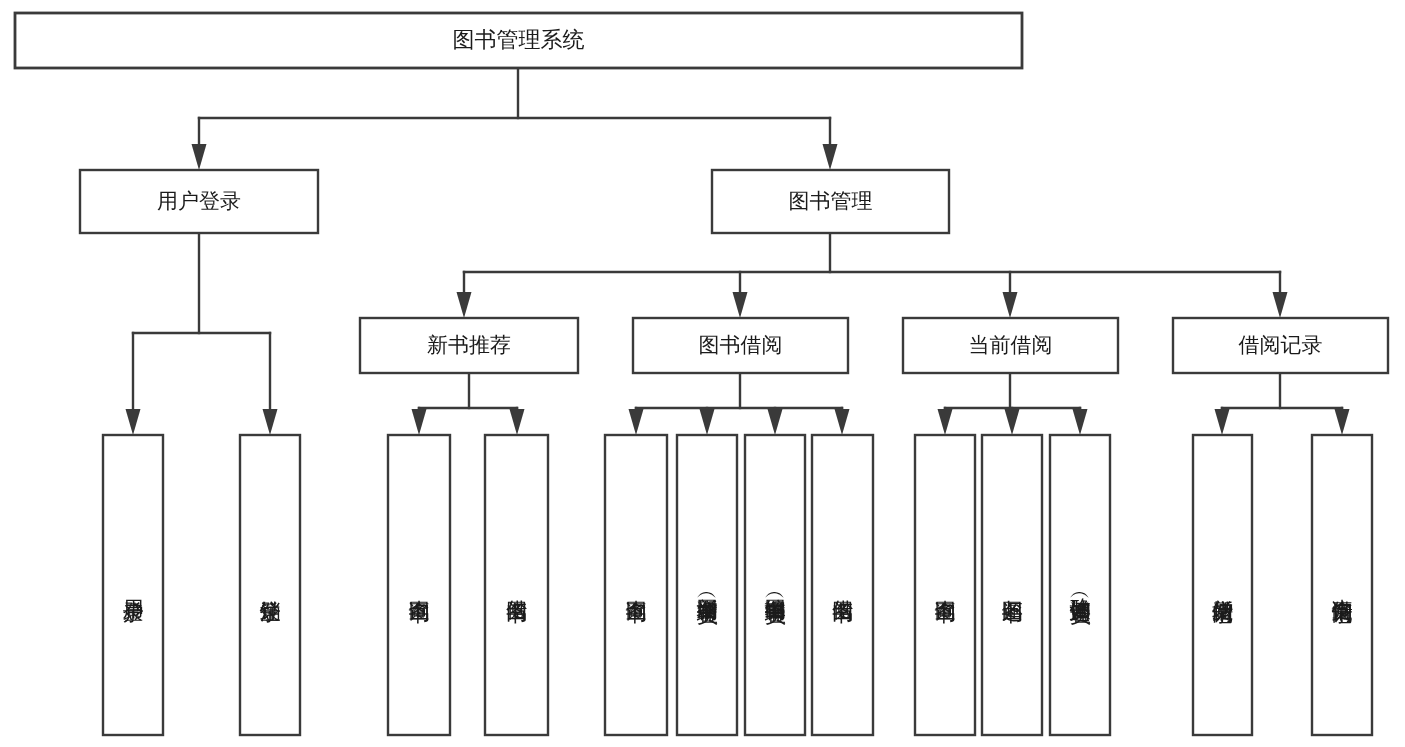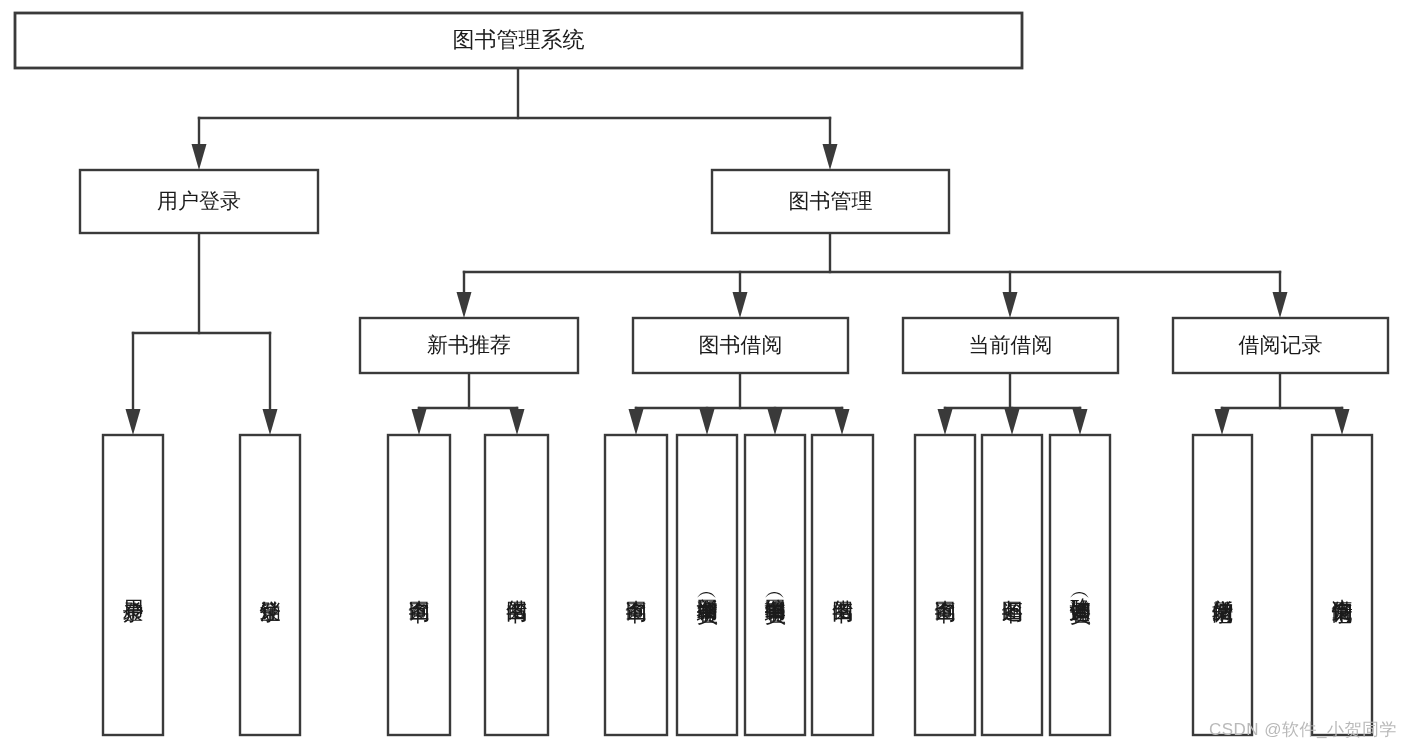--- a/index.html
+++ b/index.html
@@ -224,14 +224,13 @@
         <span class="vertical-text">确认归还（管理员）</span>
       </div>
       <div class="vertical-text-wrap" style="left: 1193px; top: 435px; width: 59px; height: 300px;">
         <span class="vertical-text">新增借阅记录</span>
       </div>
       <div class="vertical-text-wrap" style="left: 1312px; top: 435px; width: 60px; height: 300px;">
         <span class="vertical-text">查询借阅记录</span>
       </div>
     </div>
 
-  <div class="watermark">CSDN @软件_小贺同学</div>
 </div>
 
 </body></html>

